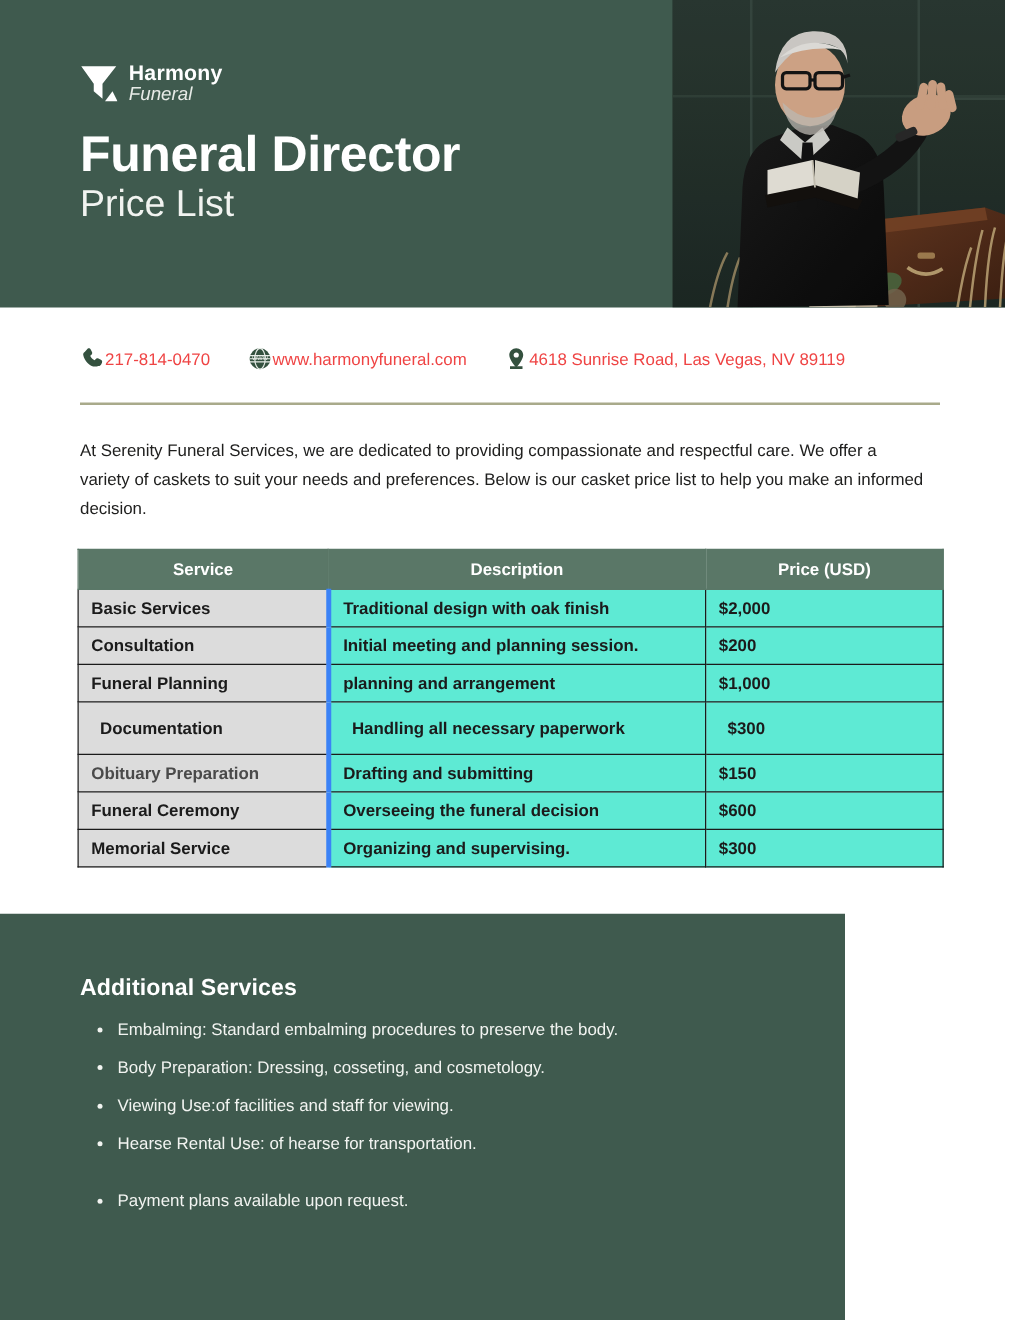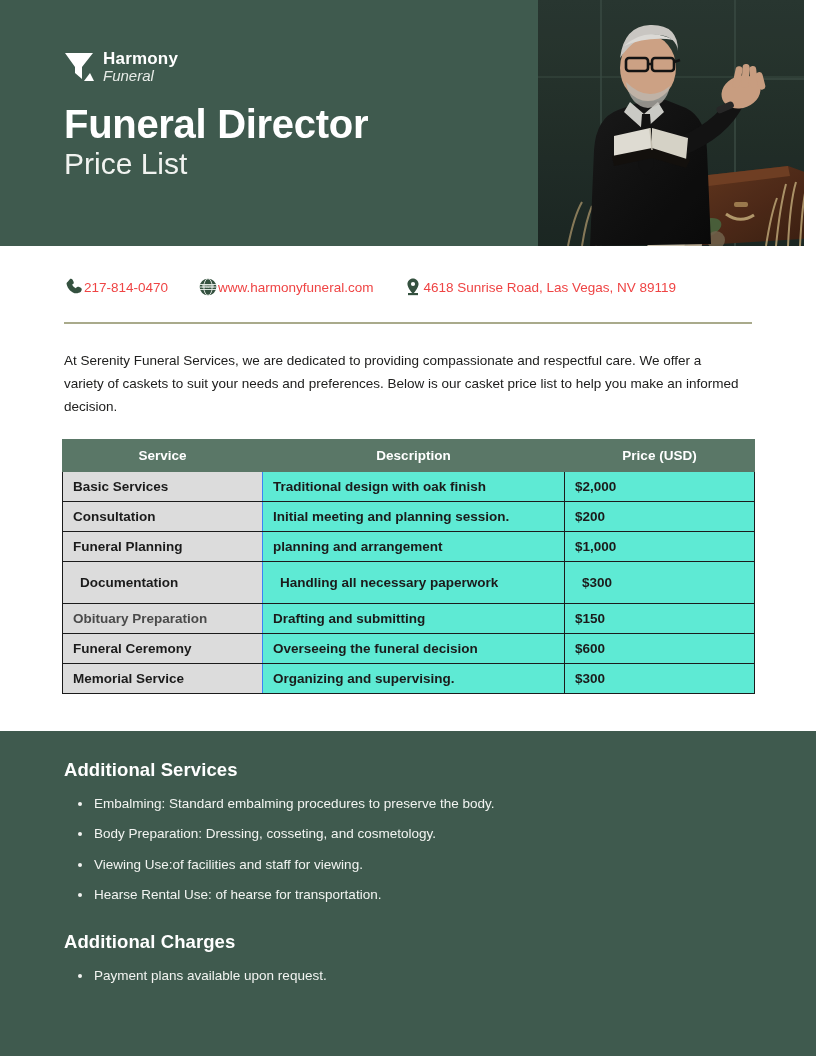--- a/index.html
+++ b/index.html
@@ -99,35 +99,35 @@
     border:1px solid #1b1b1b;
     font-size:13.5px;
     padding:7px 10px;
     vertical-align:middle;
     background:#5eead4;
     font-weight:bold;
   }
   .price-table td.svc {
     background:#dcdcdc;
     font-weight:bold;
-    border-right:1px solid #3b82f6;
+    border-right:4px solid #3b82f6;
   }
   .price-table tr.alt td.svc { color:#4a4a4a; }
   .col-svc { width:200px; }
   .col-desc { width:302px; }
   .col-price { width:190px; }
   .row-tall td { padding-top:13px; padding-bottom:13px;padding-left:17px; }
 
   
   .footer {
     position:absolute; left:0; top:731px;
-    width:816px; height:325px;
+    width:676px; height:325px;
     background:#3f5a4e;
     color:#ffffff;
-    padding:28px 64px 0 64px;
+    padding:48px 64px 0 64px;
   }
   .footer h2 {
     font-size:18.5px; font-weight:bold; color:#ffffff;
     margin-bottom:13px; letter-spacing:.1px;
   }
   .footer ul { list-style:none; margin:0 0 26px 0; padding:0; }
   .footer li {
     position:relative;
     font-size:13.5px;
     line-height:1.5;
@@ -350,17 +350,16 @@
 
 <div class="footer">
   <h2>Additional Services</h2>
   <ul>
     <li>Embalming: Standard embalming procedures to preserve the body.</li>
     <li>Body Preparation: Dressing, cosseting, and cosmetology.</li>
     <li>Viewing Use:of facilities and staff for viewing.</li>
     <li>Hearse Rental Use:  of hearse for transportation.</li>
   </ul>
 
-  <h2>Additional Charges</h2>
   <ul>
     <li>Payment plans available upon request.</li>
   </ul>
 </div>
 
 </body></html>

